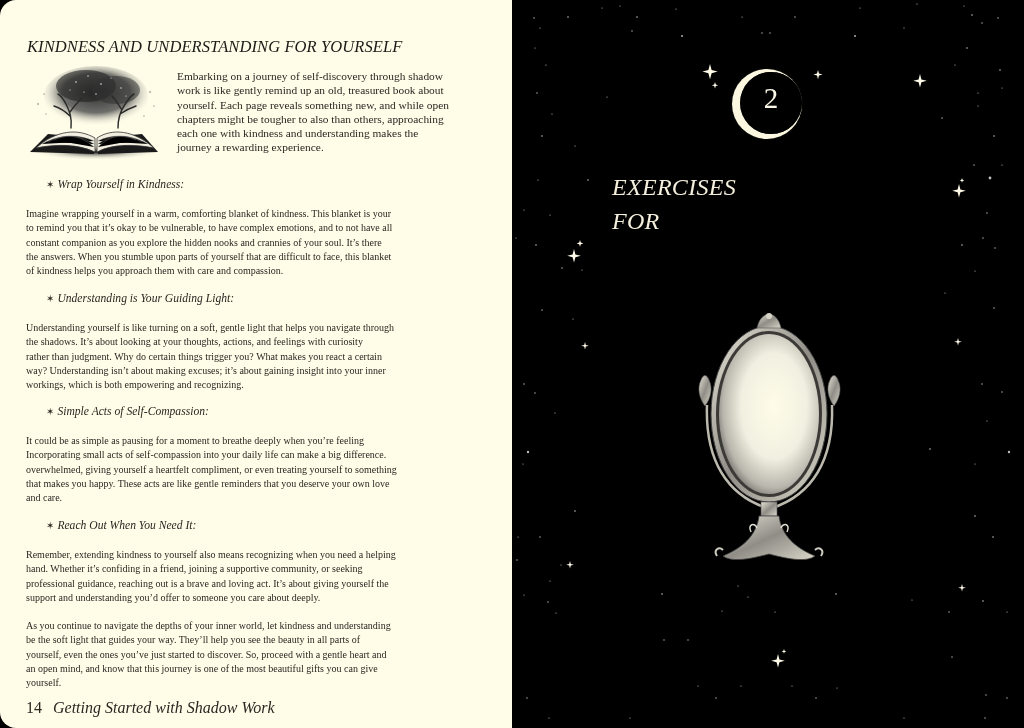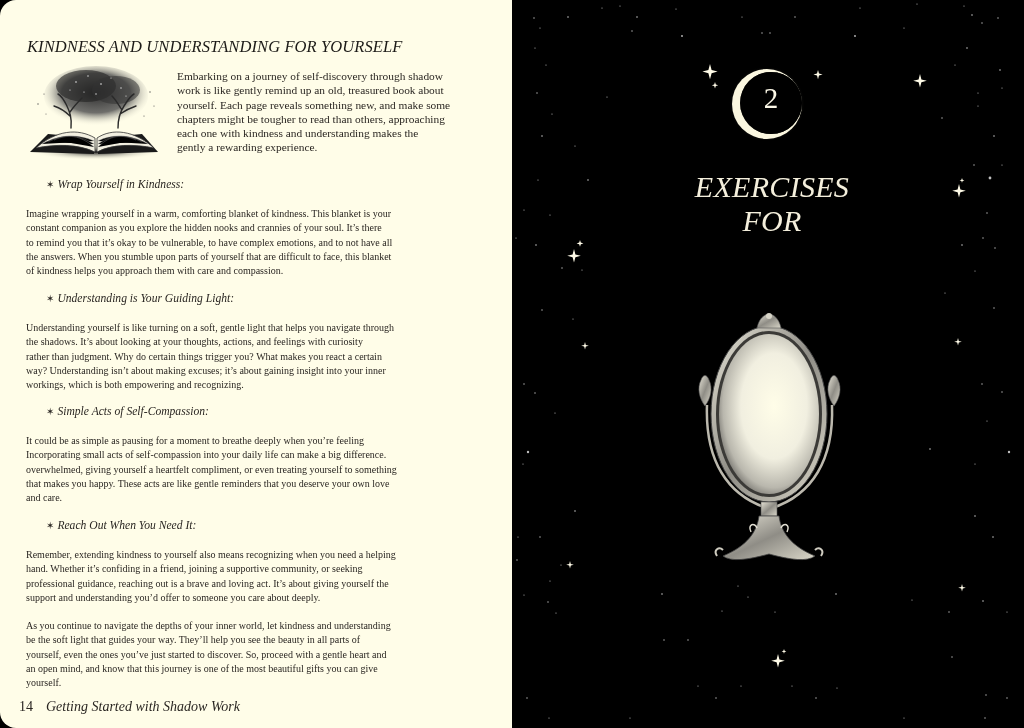--- a/index.html
+++ b/index.html
@@ -32,43 +32,43 @@
       position: absolute; left: 27px;
       font-size: 11.6px; font-style: italic; color: #2a2622; white-space: nowrap; margin-left: 19px;
     }
     .section-head .star { font-style: normal; font-size: 10px; margin-right: 3px; }
     .para {
       position: absolute; left: 26px; width: 456px;
       font-size: 10px; line-height: 14.3px; color: #2a2622;
     }
     .para .ln { display: block; white-space: nowrap; }
     .footer {
-      position: absolute; left: 19px; top: 699px;
-      font-size: 14px; color: #2a2622; white-space: nowrap;
+      position: absolute; left: 26px; top: 699px;
+      font-size: 16px; color: #2a2622; white-space: nowrap;
     }
     .footer .pg { display: inline-block; width: 27px; }
     .footer .ttl { font-style: italic; }
 
     
     .page-right {
       position: absolute; left: 512px; top: 0; width: 512px; height: 728px;
       background: #000;
       overflow: hidden;
     }
     .starfield { position: absolute; left: 0; top: 0; width: 512px; height: 728px; }
     .chapter-badge {
       position: absolute; left: 216px; top: 68px; width: 78px; height: 72px;
     }
     .chapter-num {
       position: absolute; left: 244px; top: 82px; width: 30px; text-align: center;
       font-size: 29px; color: #fbf7e6;
     }
     .chapter-title {
-      position: absolute; left: 100px; top: 170px; width: 320px; text-align: center;
-      font-size: 30px; font-style: italic; line-height: 34px; color: #f4efdc;
+      position: absolute; left: 100px; top: 170px; width: 320px; text-align: left;
+      font-size: 24px; font-style: italic; line-height: 34px; color: #f4efdc;
       letter-spacing: 0.3px;
     }
     .chapter-title span { display: block; }
     .mirror { position: absolute; left: 175px; top: 310px; width: 165px; height: 260px; }
   </style>
 </head>
 <body>
 
 <div class="spread">
 
@@ -124,33 +124,33 @@
           <path d="M28 76 C42 70 54 71 68 83"></path>
         <path d="M122 80 C104 70 86 70 72 77"></path>
           <path d="M116 78 C100 70 86 70 72 80"></path>
           <path d="M110 76 C96 70 84 71 72 83"></path>
       </g>
     </svg>
 
     <div class="intro">
       <span class="ln" style="display:block;white-space:nowrap">Embarking on a journey of self-discovery through shadow</span>
       <span class="ln" style="display:block;white-space:nowrap">work is like gently remind up an old, treasured book about</span>
-      <span class="ln" style="display:block;white-space:nowrap">yourself. Each page reveals something new, and make some</span>
-      <span class="ln" style="display:block;white-space:nowrap">chapters might be tougher to read than others, approaching</span>
+      <span class="ln" style="display:block;white-space:nowrap">yourself. Each page reveals something new, and while open</span>
+      <span class="ln" style="display:block;white-space:nowrap">chapters might be tougher to also than others, approaching</span>
       <span class="ln" style="display:block;white-space:nowrap">each one with kindness and understanding makes the</span>
-      <span class="ln" style="display:block;white-space:nowrap">gently a rewarding experience.</span>
+      <span class="ln" style="display:block;white-space:nowrap">journey a rewarding experience.</span>
     </div>
 
     <div class="section-head" style="top:178px">
       <span class="star">✶</span><span>Wrap Yourself in Kindness:</span>
     </div>
     <div class="para" style="top:207px">
       <span class="ln">Imagine wrapping yourself in a warm, comforting blanket of kindness. This blanket is your</span>
+      <span class="ln">to remind you that it’s okay to be vulnerable, to have complex emotions, and to not have all</span>
       <span class="ln">constant companion as you explore the hidden nooks and crannies of your soul. It’s there</span>
-      <span class="ln">to remind you that it’s okay to be vulnerable, to have complex emotions, and to not have all</span>
       <span class="ln">the answers. When you stumble upon parts of yourself that are difficult to face, this blanket</span>
       <span class="ln">of kindness helps you approach them with care and compassion.</span>
     </div>
 
     <div class="section-head" style="top:292px">
       <span class="star">✶</span><span>Understanding is Your Guiding Light:</span>
     </div>
     <div class="para" style="top:321px">
       <span class="ln">Understanding yourself is like turning on a soft, gentle light that helps you navigate through</span>
       <span class="ln">the shadows. It’s about looking at your thoughts, actions, and feelings with curiosity</span>

